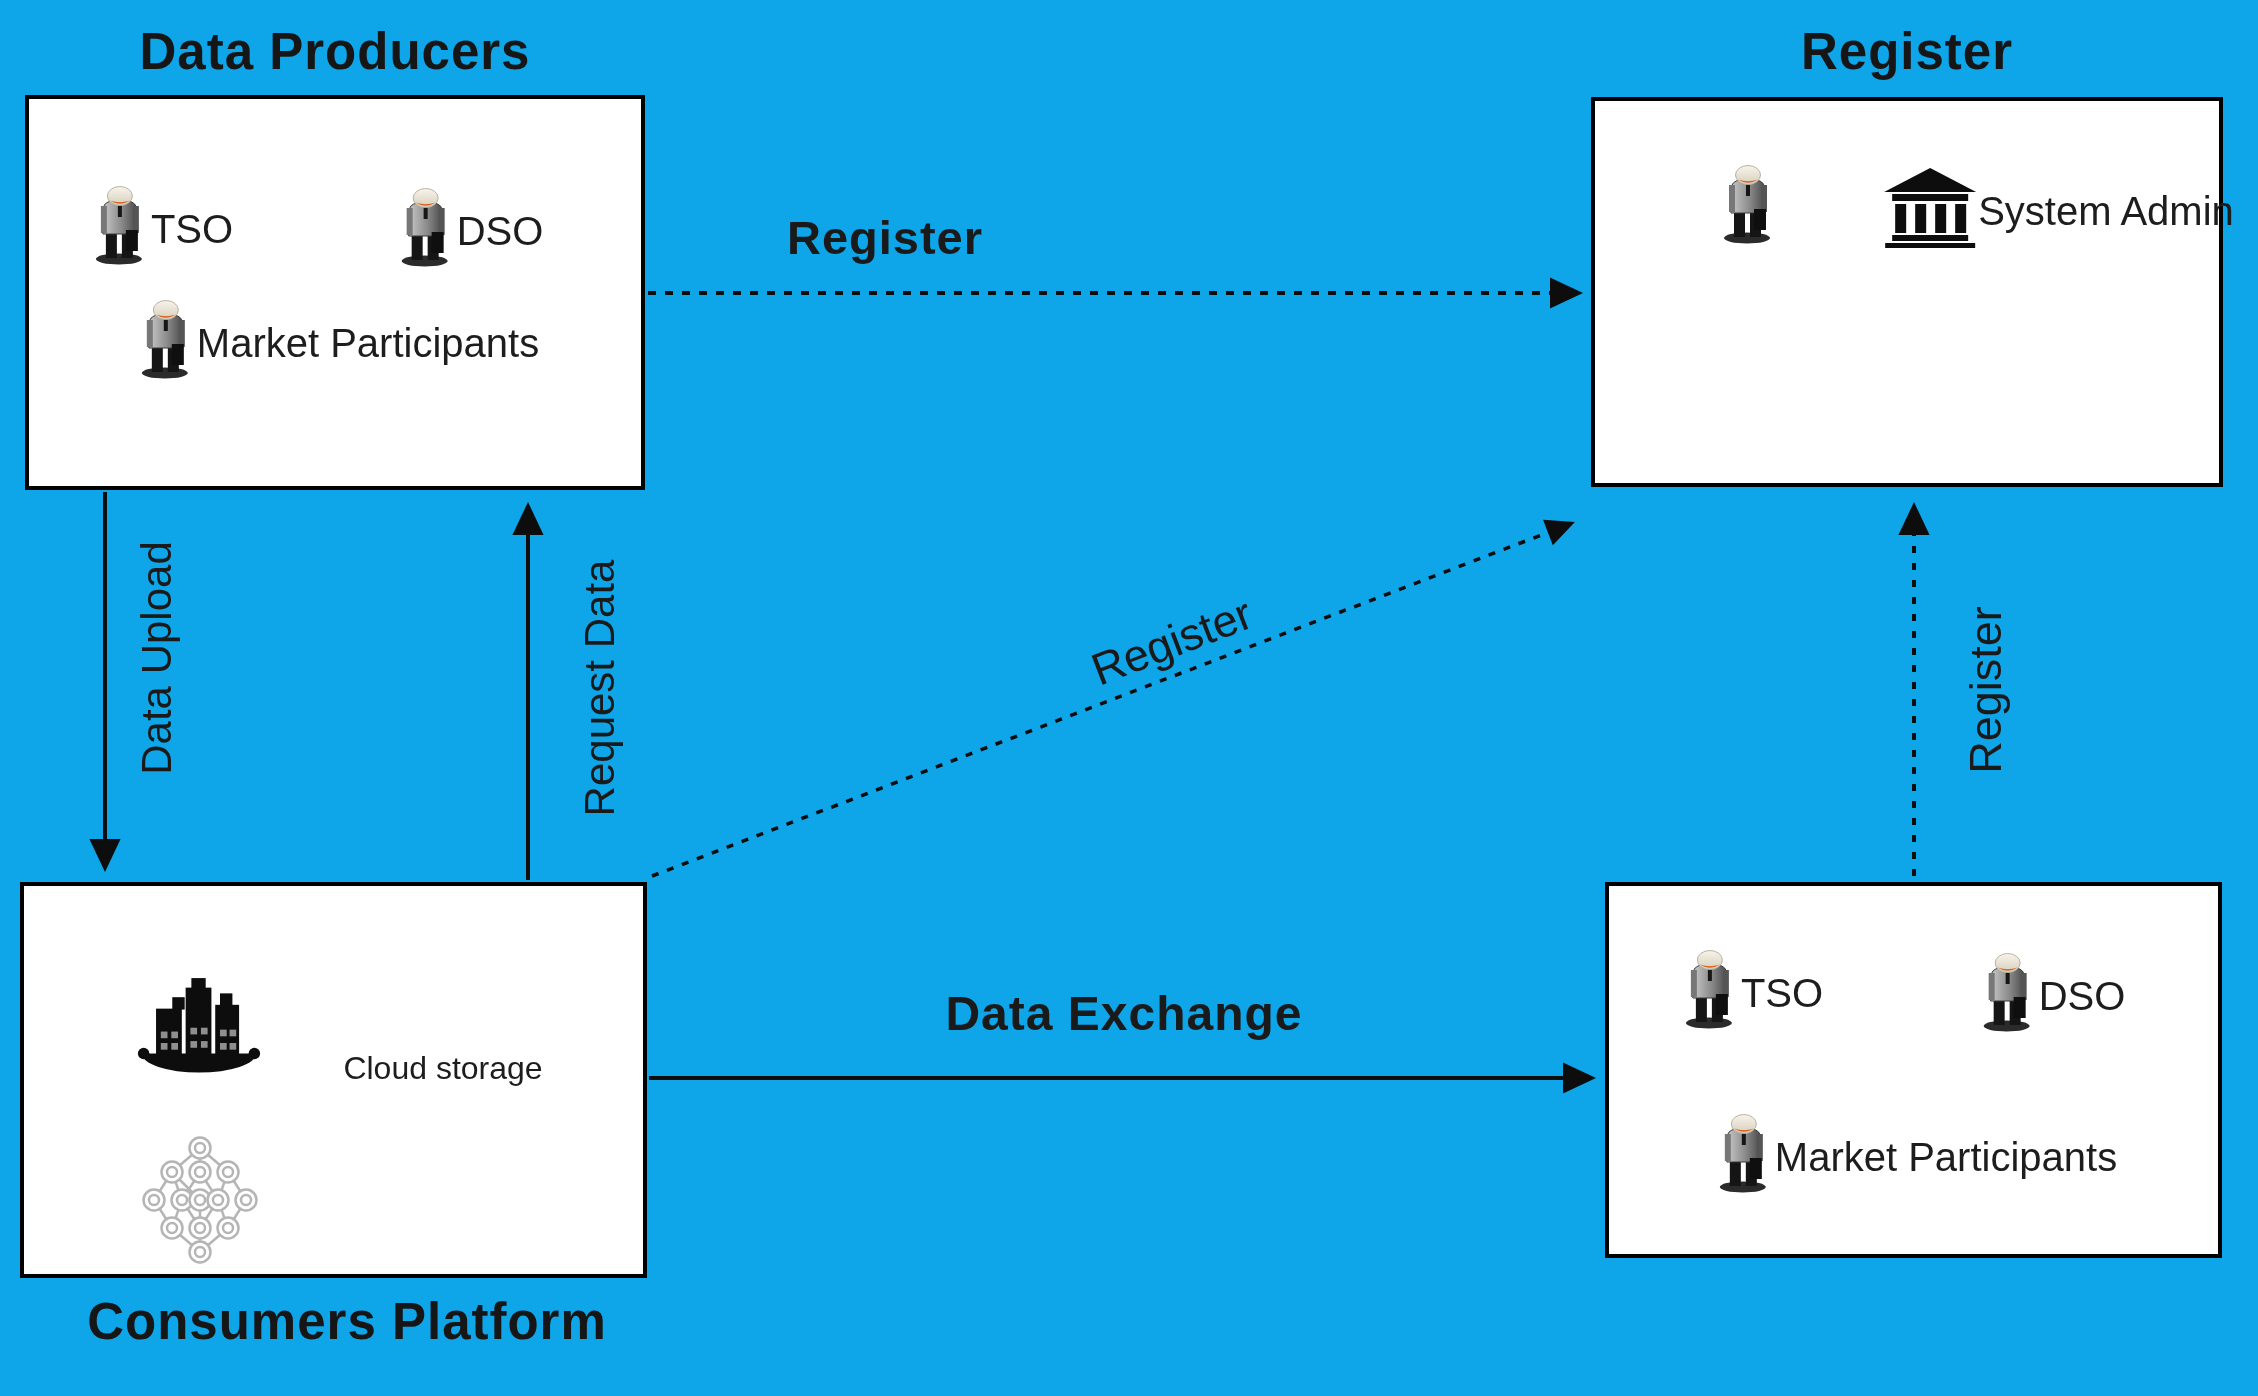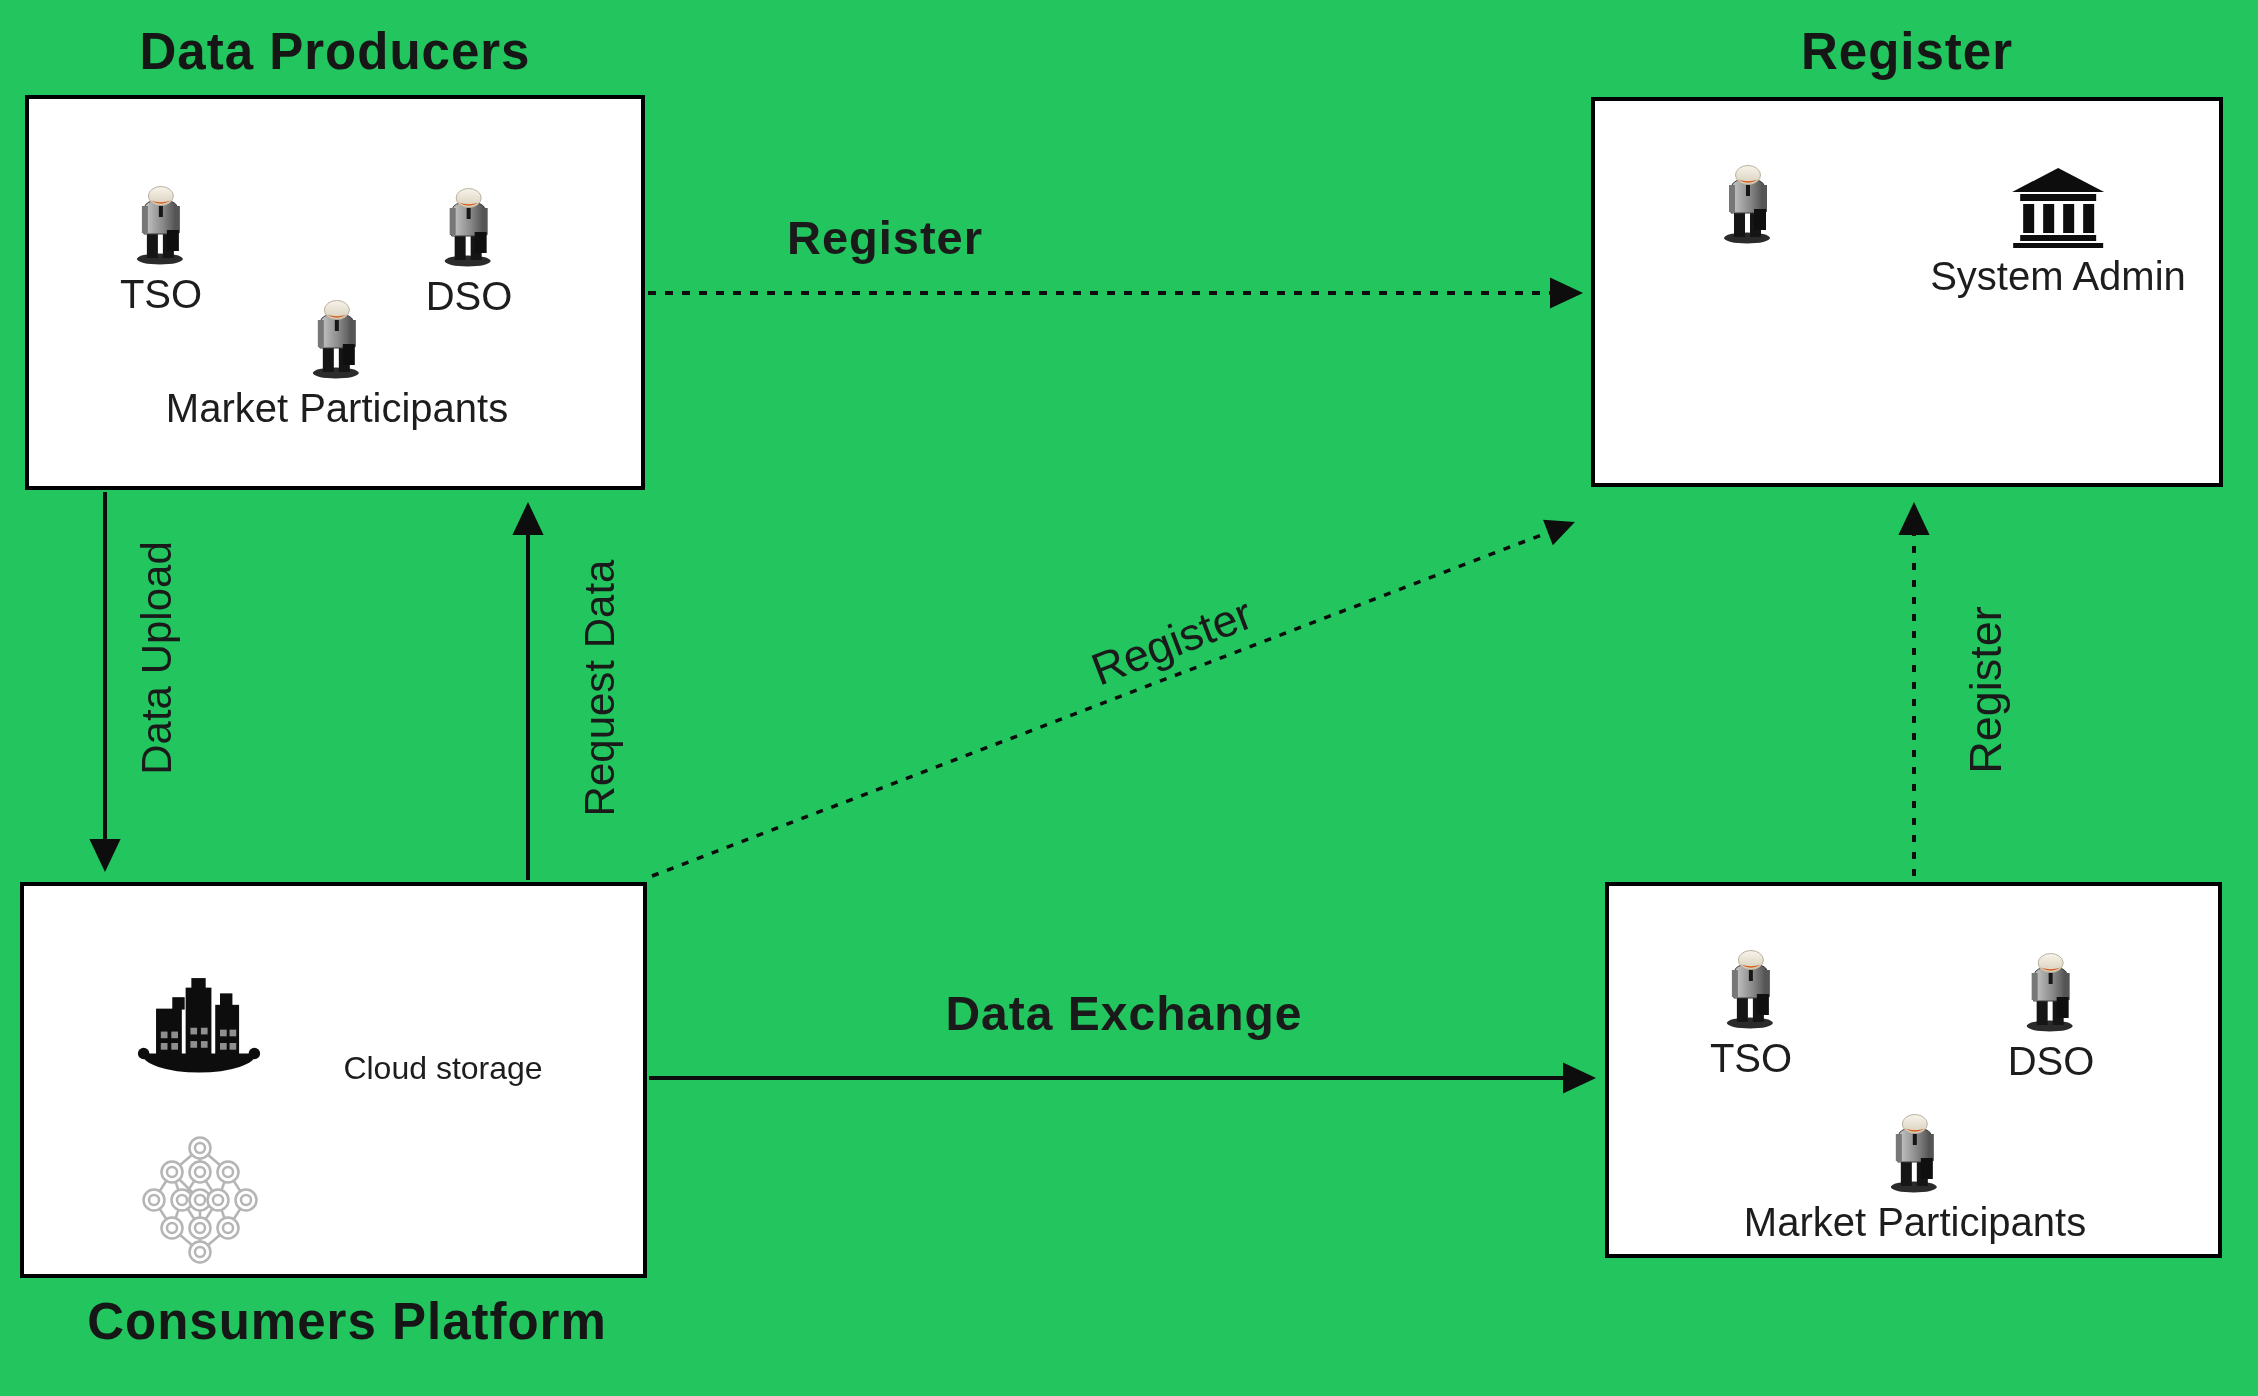--- a/index.html
+++ b/index.html
@@ -1,38 +1,38 @@
 <!DOCTYPE html>
 <html><head>
 <meta charset="utf-8">
 <style>
   html,body{margin:0;padding:0;background:#ffffff;}
   #canvas{
-    position:relative;width:2258px;height:1396px;background:#22c55e;
+    position:relative;width:2258px;height:1396px;background:#0ea5e9;
     font-family:"Liberation Sans", sans-serif;color:#1a1a1a;overflow:hidden;
   }
   .box{
     position:absolute;background:#ffffff;border:4px solid #000000;box-sizing:border-box;
   }
   #box-data-producers{left:25px;top:95px;width:620px;height:395px;}
   #box-regulator{left:1591px;top:97px;width:632px;height:390px;}
   #box-exchange-platform{left:20px;top:882px;width:627px;height:396px;}
   #box-data-consumers{left:1605px;top:882px;width:617px;height:376px;}
 
   .box-title{
     position:absolute;transform:translateX(-50%);white-space:nowrap;
     font-size:51px;font-weight:600;letter-spacing:1px;color:#161616;
   }
   #title-data-producers{left:335px;top:22px;}
   #title-regulator{left:1907px;top:22px;}
   #title-exchange-platform{left:347px;top:1292px;}
   #title-data-consumers{left:1918px;top:1297px;}
 
   .actor{
-    position:absolute;display:flex;flex-direction:column;align-items:center;
+    position:absolute;display:flex;flex-direction:row;align-items:center;
     transform:translateX(-50%);
   }
   .actor .lbl{
     margin-top:6px;font-size:40px;color:#1d1d1d;white-space:nowrap;text-align:center;
   }
   .lbl-wrap{white-space:normal !important;width:270px;line-height:1.25;}
 
   
   #actor-dp-tso{left:161px;top:186px;}
   #actor-dp-dso{left:469px;top:188px;}

